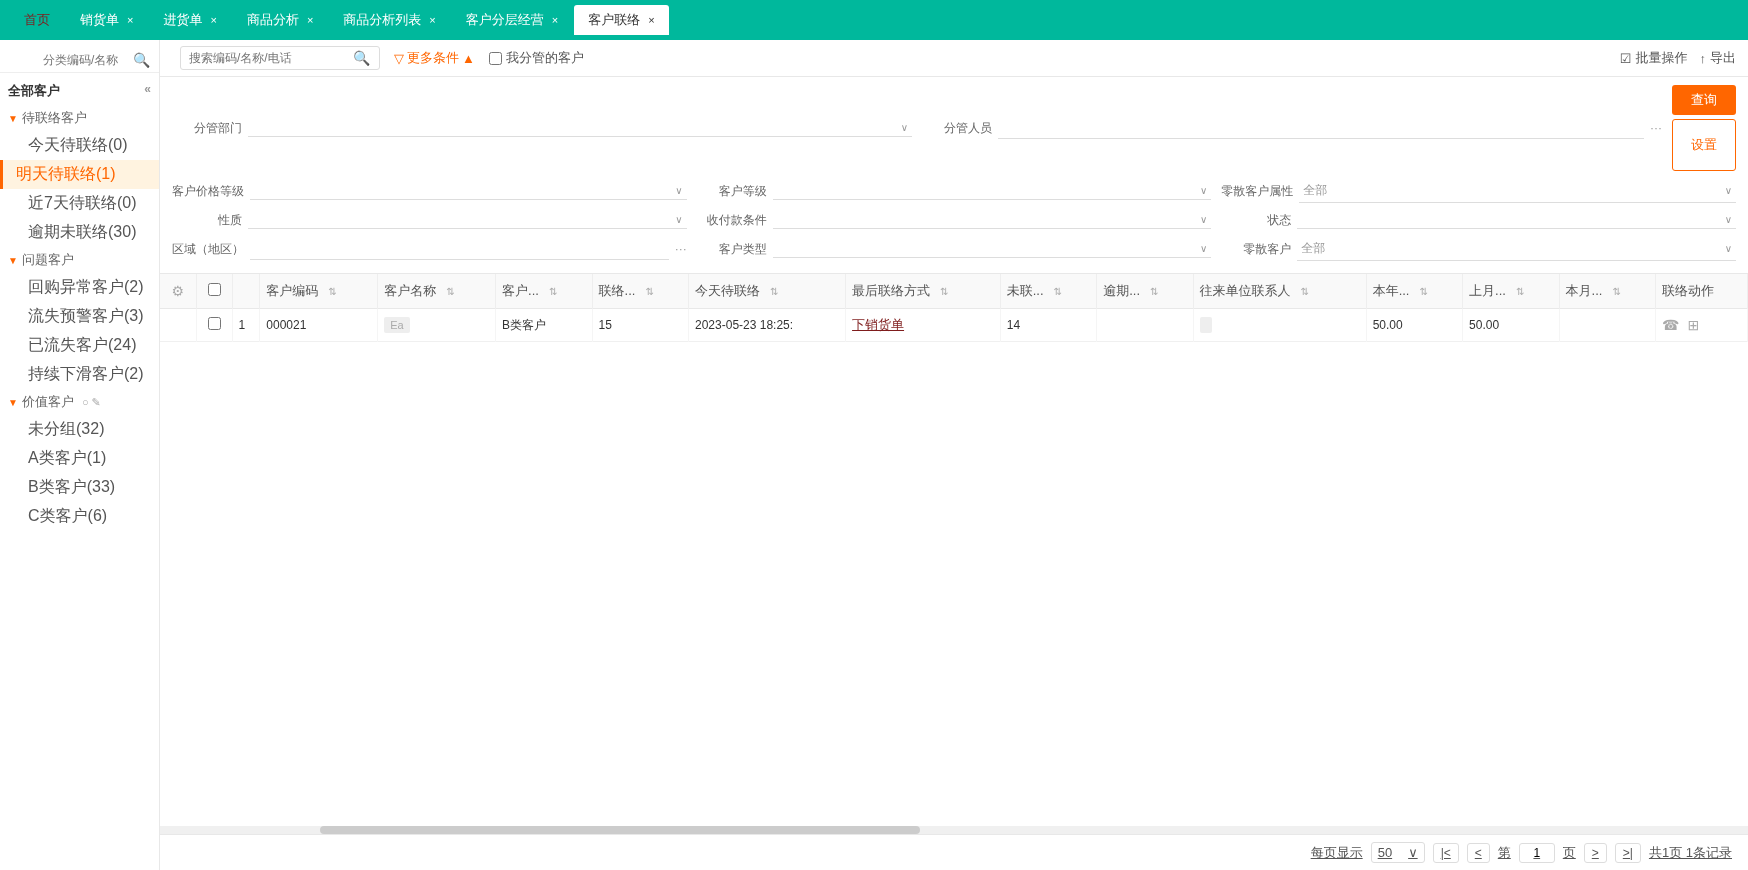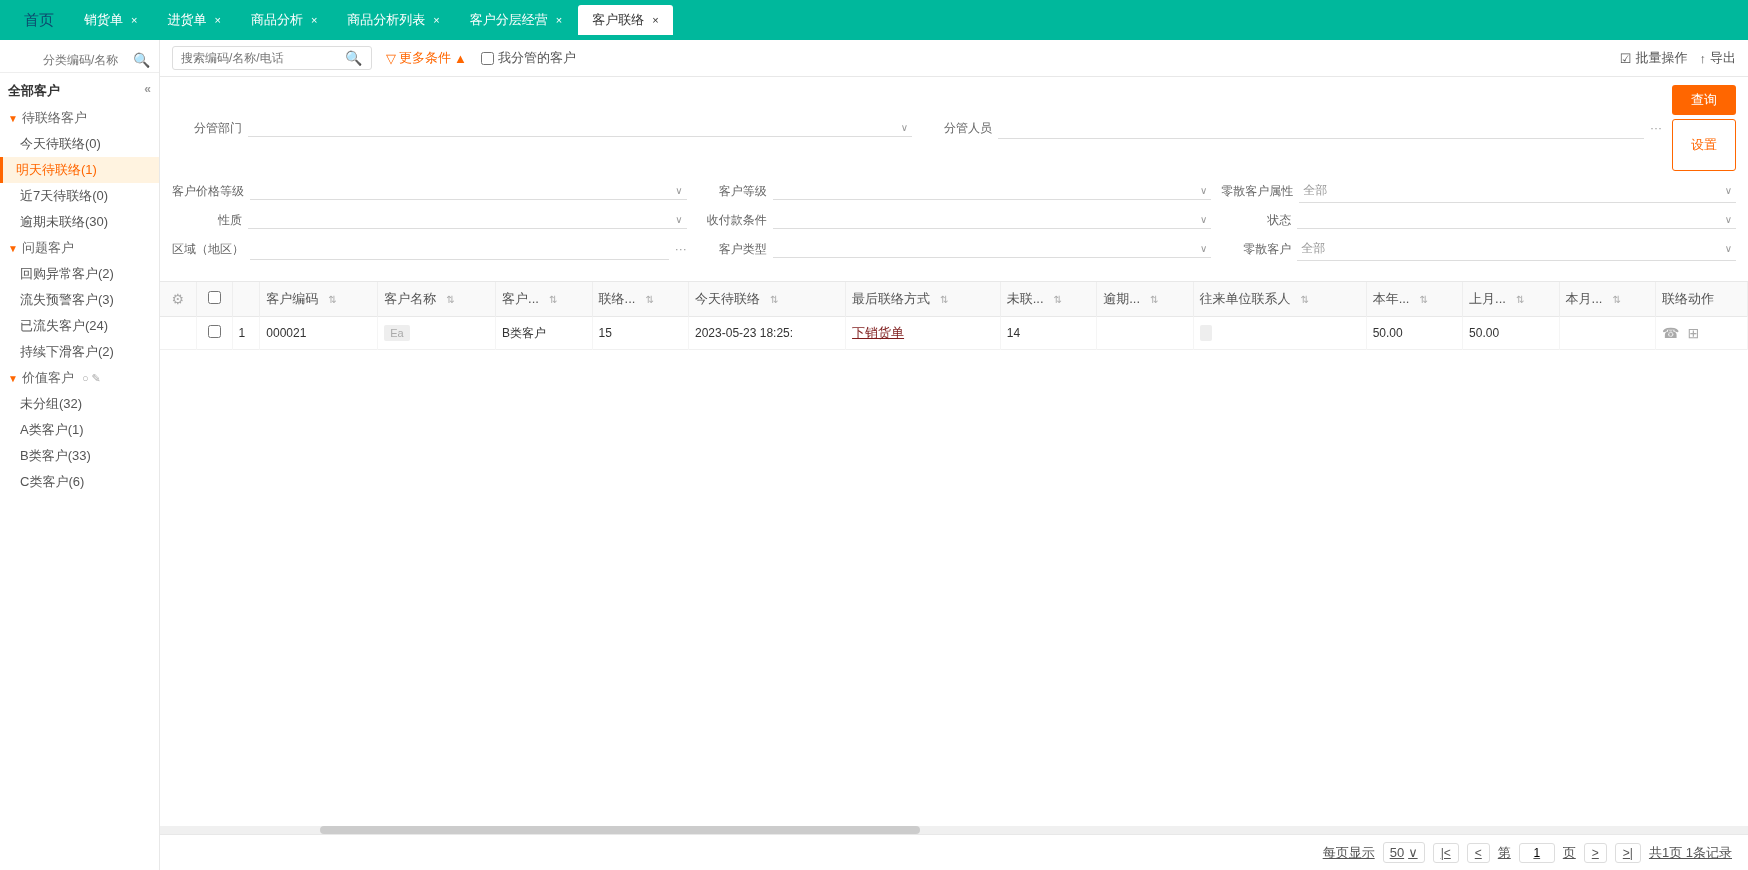--- a/index.html
+++ b/index.html
@@ -20,21 +20,21 @@
       cursor: pointer;
       border-radius: 3px 3px 0 0;
       white-space: nowrap;
       font-size: 13px;
       display: flex;
       align-items: center;
       gap: 4px;
     }
     .nav-item.active { background: #fff; color: #333; border-radius: 3px 3px 0 0; }
     .nav-item .close-x { font-size: 11px; color: inherit; margin-left: 4px; }
-    .nav-home { font-size: 15px; color: #0c4a6e; padding: 6px 14px; cursor: pointer; }
+    .nav-home { font-size: 13px; color: #7f1d1d; padding: 6px 14px; cursor: pointer; }
 
     
     .main-layout {
       display: flex;
       height: calc(870px - 40px);
       background: #f5f5f5;
     }
 
     
     .sidebar {
@@ -79,22 +79,22 @@
       padding: 4px 8px;
       font-size: 12px;
       color: #666;
       display: flex;
       align-items: center;
       gap: 4px;
     }
     .sidebar-group-title .triangle { color: #f60; font-size: 10px; }
 
     .sidebar-item {
-      padding: 4px 8px 4px 20px;
-      font-size: 13px;
+      padding: 4px 8px 4px 28px;
+      font-size: 16px;
       color: #555;
       cursor: pointer;
       white-space: nowrap;
       overflow: hidden;
       text-overflow: ellipsis;
     }
     .sidebar-item.active { background: #fff3e0; color: #f60; border-left: 3px solid #f60; padding-left: 13px; }
 
     
     .content-area {
@@ -114,20 +114,21 @@
       border-bottom: 1px solid #e8e8e8;
     }
     .filter-search-box {
       display: flex;
       align-items: center;
       border: 1px solid #ddd;
       border-radius: 3px;
       padding: 3px 8px;
       width: 200px;
       gap: 4px;
+      margin-left: 8px;
     }
     .filter-search-box input { border: none; outline: none; font-size: 12px; color: #999; width: 100%; }
     .filter-search-icon { color: #f60; font-size: 14px; cursor: pointer; }
     .more-filter-btn {
       display: flex;
       align-items: center;
       color: #f60;
       cursor: pointer;
       font-size: 12px;
       gap: 3px;
@@ -161,21 +162,21 @@
       background: #fff;
       border-bottom: 1px solid #e8e8e8;
       padding: 8px 12px;
     }
     .filter-row {
       display: flex;
       align-items: center;
       gap: 10px;
       margin-bottom: 8px;
     }
-    .filter-row:last-child { margin-bottom: 12px; }
+    .filter-row:last-child { margin-bottom: 4px; }
     .filter-field {
       display: flex;
       align-items: center;
       flex: 1;
       gap: 6px;
     }
     .filter-label {
       font-size: 12px;
       color: #666;
       white-space: nowrap;
@@ -287,21 +288,21 @@
       height: 36px;
       text-decoration: underline;
     }
     .page-select {
       border: 1px solid #ddd;
       border-radius: 3px;
       padding: 2px 6px;
       font-size: 12px;
       display: flex;
       align-items: center;
-      gap: 4px;
+      gap: 16px;
       cursor: pointer;
     }
     .page-btn {
       border: 1px solid #ddd;
       border-radius: 3px;
       padding: 2px 7px;
       cursor: pointer;
       background: #fff;
       color: #555;
       font-size: 12px;

